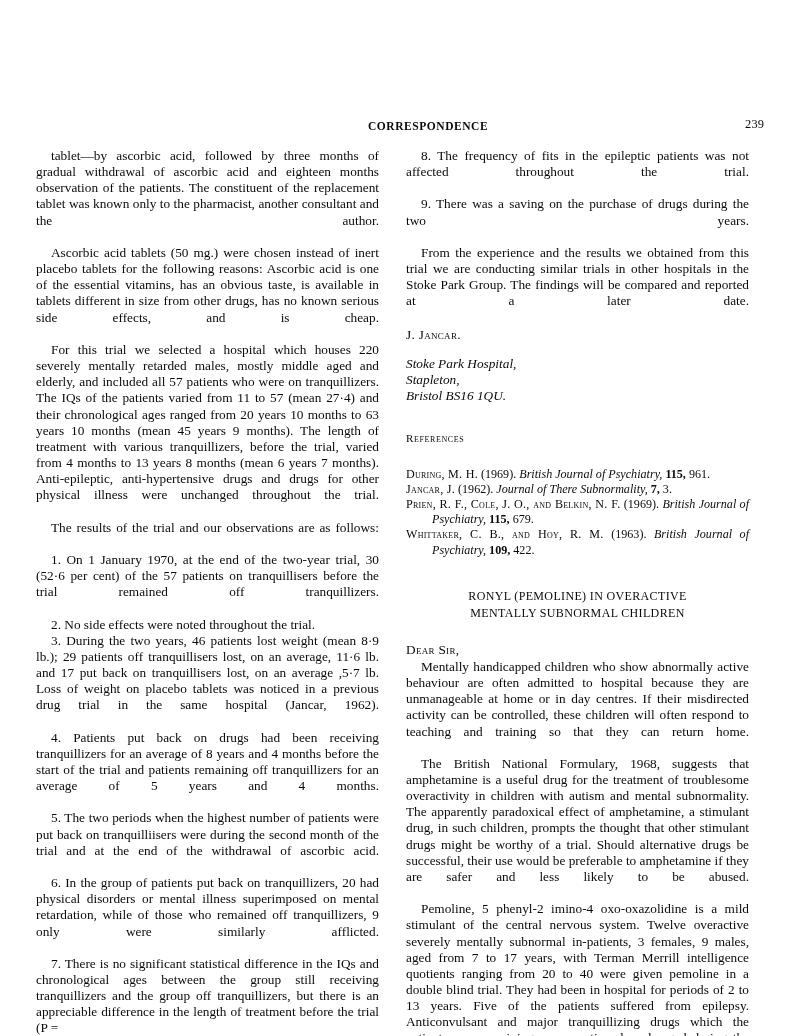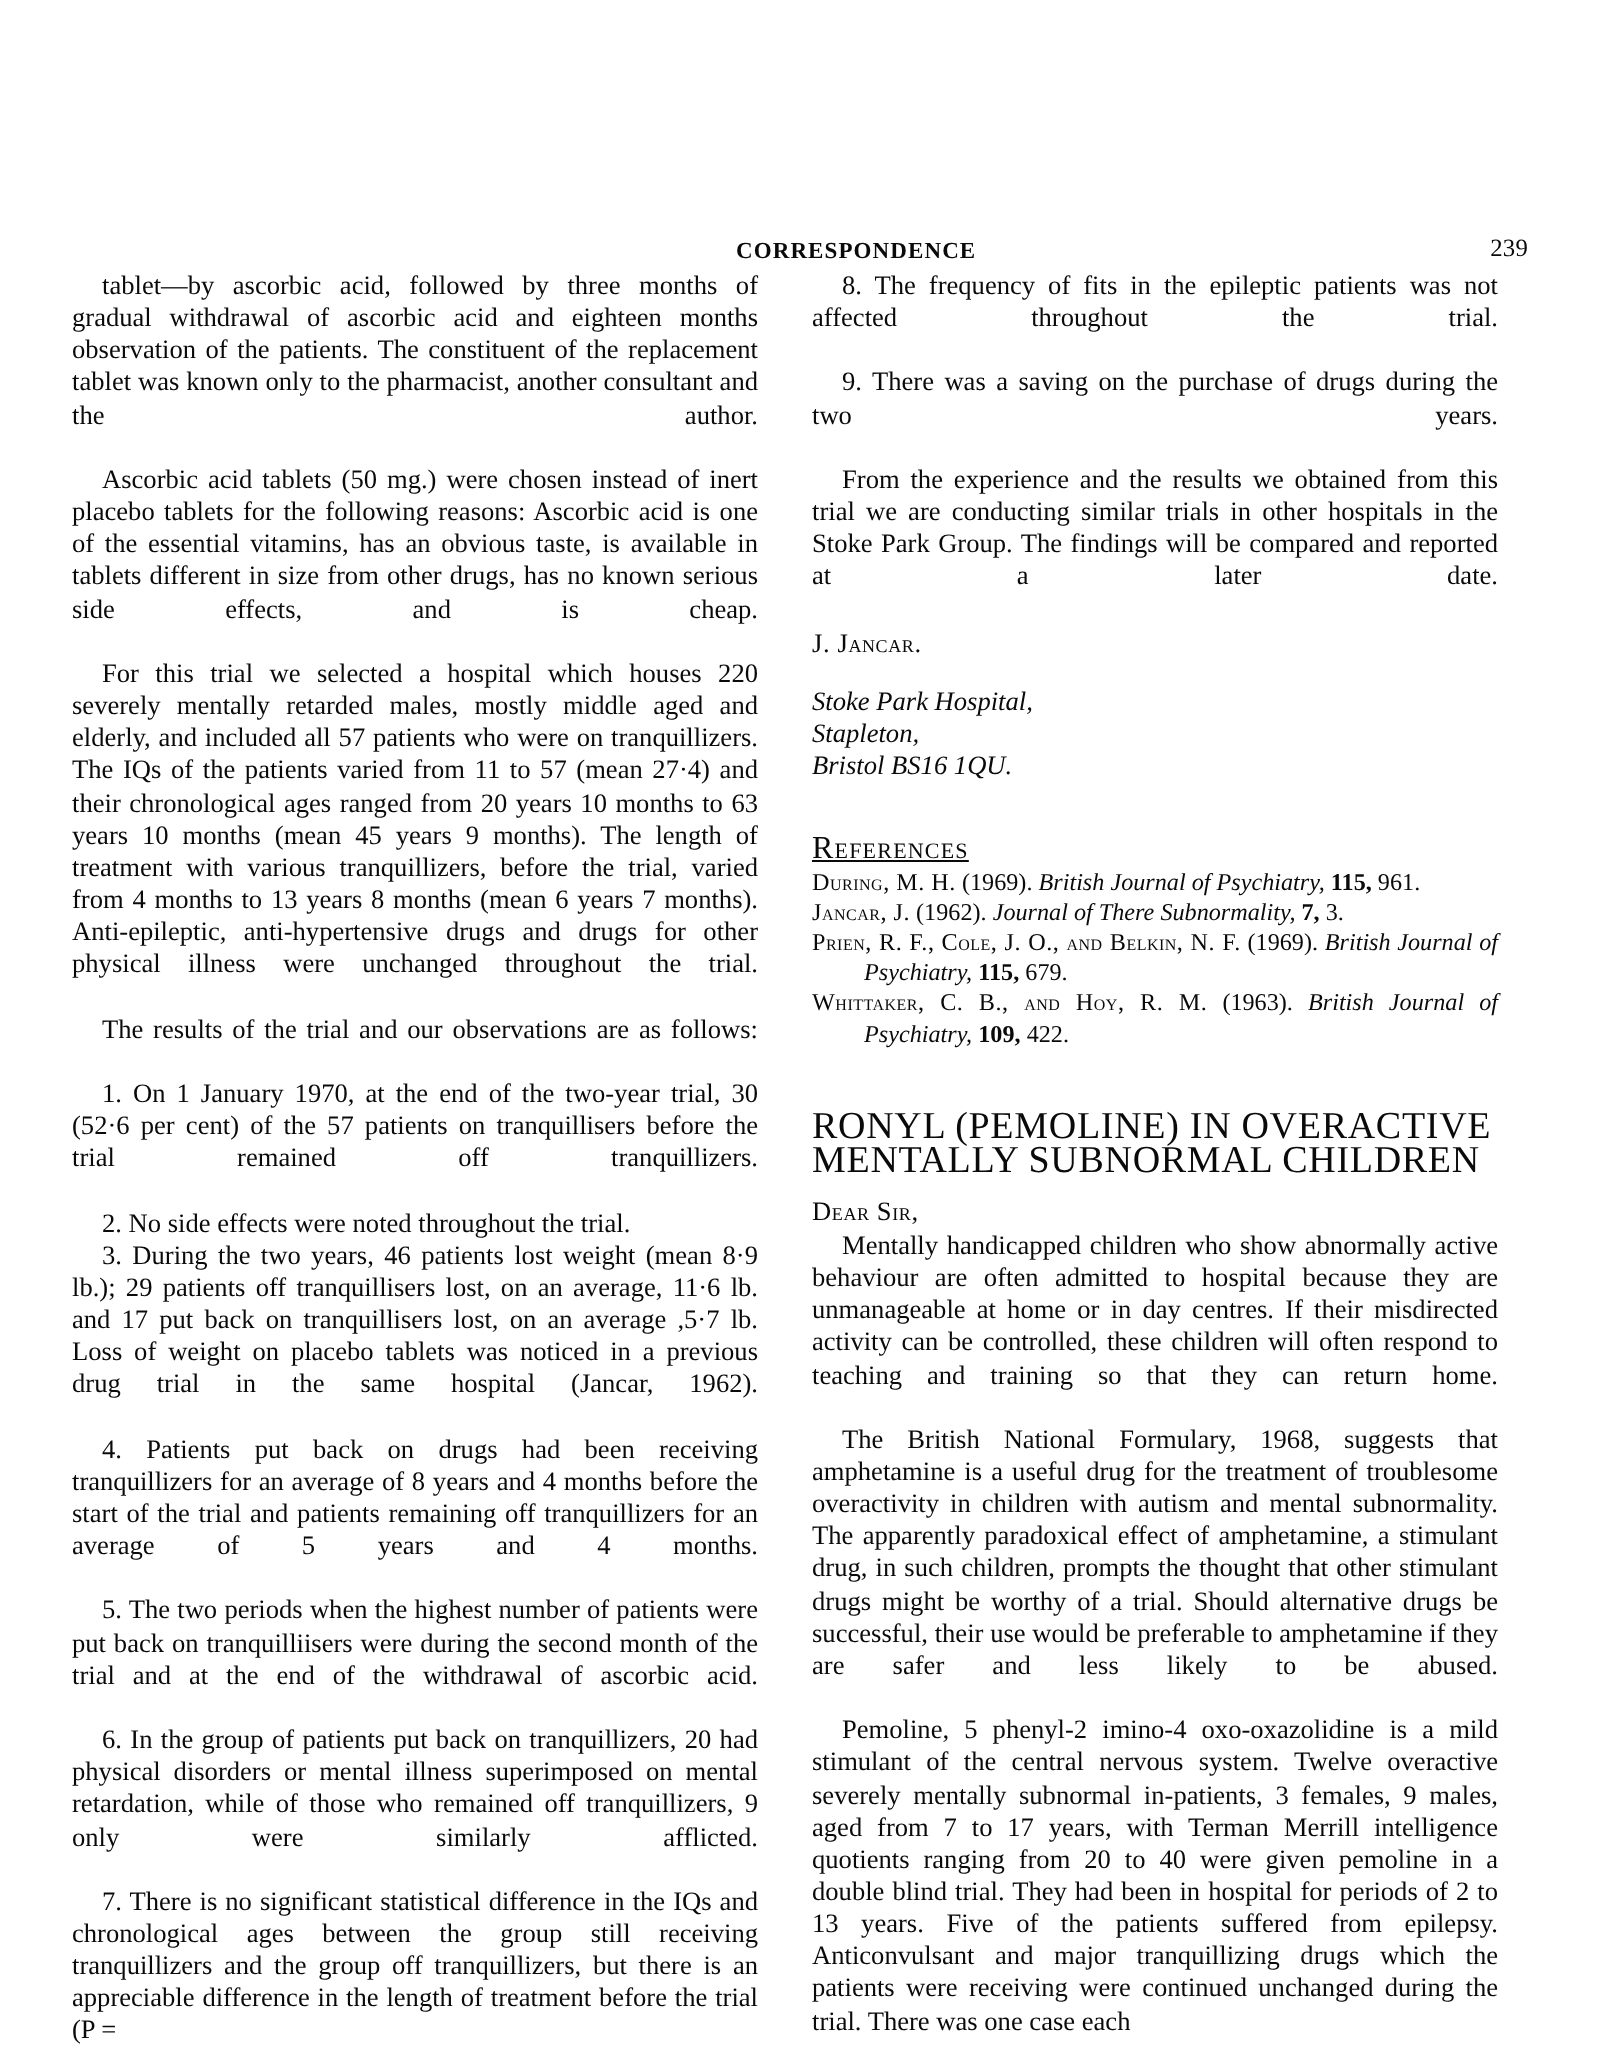--- a/index.html
+++ b/index.html
@@ -45,21 +45,21 @@
     position: absolute;
     right: 0;
     top: -3px;
     font-size: 16.5px;
     letter-spacing: 0.2px;
   }
 
   
   .col {
     position: absolute;
-    top: 135px;
+    top: 148px;
     width: 343px;
     font-size: 13.3px;
     line-height: 16.15px;
     text-align: justify;
     text-justify: inter-word;
     -webkit-hyphens: none;
     hyphens: none;
   }
   .col-left  { left: 36px; }
   .col-right { left: 406px; }
@@ -92,49 +92,48 @@
     margin-top: 13px;
     line-height: 16.15px;
     text-align: left;
   }
   .address div::after { content: none !important; }
 
   
   .ref-heading {
     text-align: center;
     font-variant: small-caps;
-    font-size: 16px;
+    font-size: 11px;
     letter-spacing: 0.6px;
     margin-top: 26px;
-    margin-bottom: 0;
-    text-decoration: underline;
+    margin-bottom: 20px;
   }
   .ref-heading::after { content: none !important; }
 
   .ref {
     font-size: 12.1px;
     line-height: 15.2px;
     padding-left: 26px;
     text-indent: -26px;
     text-align: left;
     margin: 0;
   }
   .ref::after { content: none !important; }
   .sc { font-variant: small-caps; letter-spacing: 0.25px; }
   .it { font-style: italic; }
   .bd { font-weight: bold; }
 
   
   .art-title {
-    text-align: left;
-    font-size: 19px;
+    text-align: center;
+    font-size: 12px;
     line-height: 17px;
     letter-spacing: 0.35px;
     margin-top: 30px;
-    margin-bottom: 9px;
+    margin-bottom: 20px;
   }
   .art-title::after { content: none !important; }
   .art-title div::after { content: none !important; }
 
   .salutation {
     font-variant: small-caps;
     letter-spacing: 0.3px;
     text-align: left;
     margin-bottom: 1px;
   }

